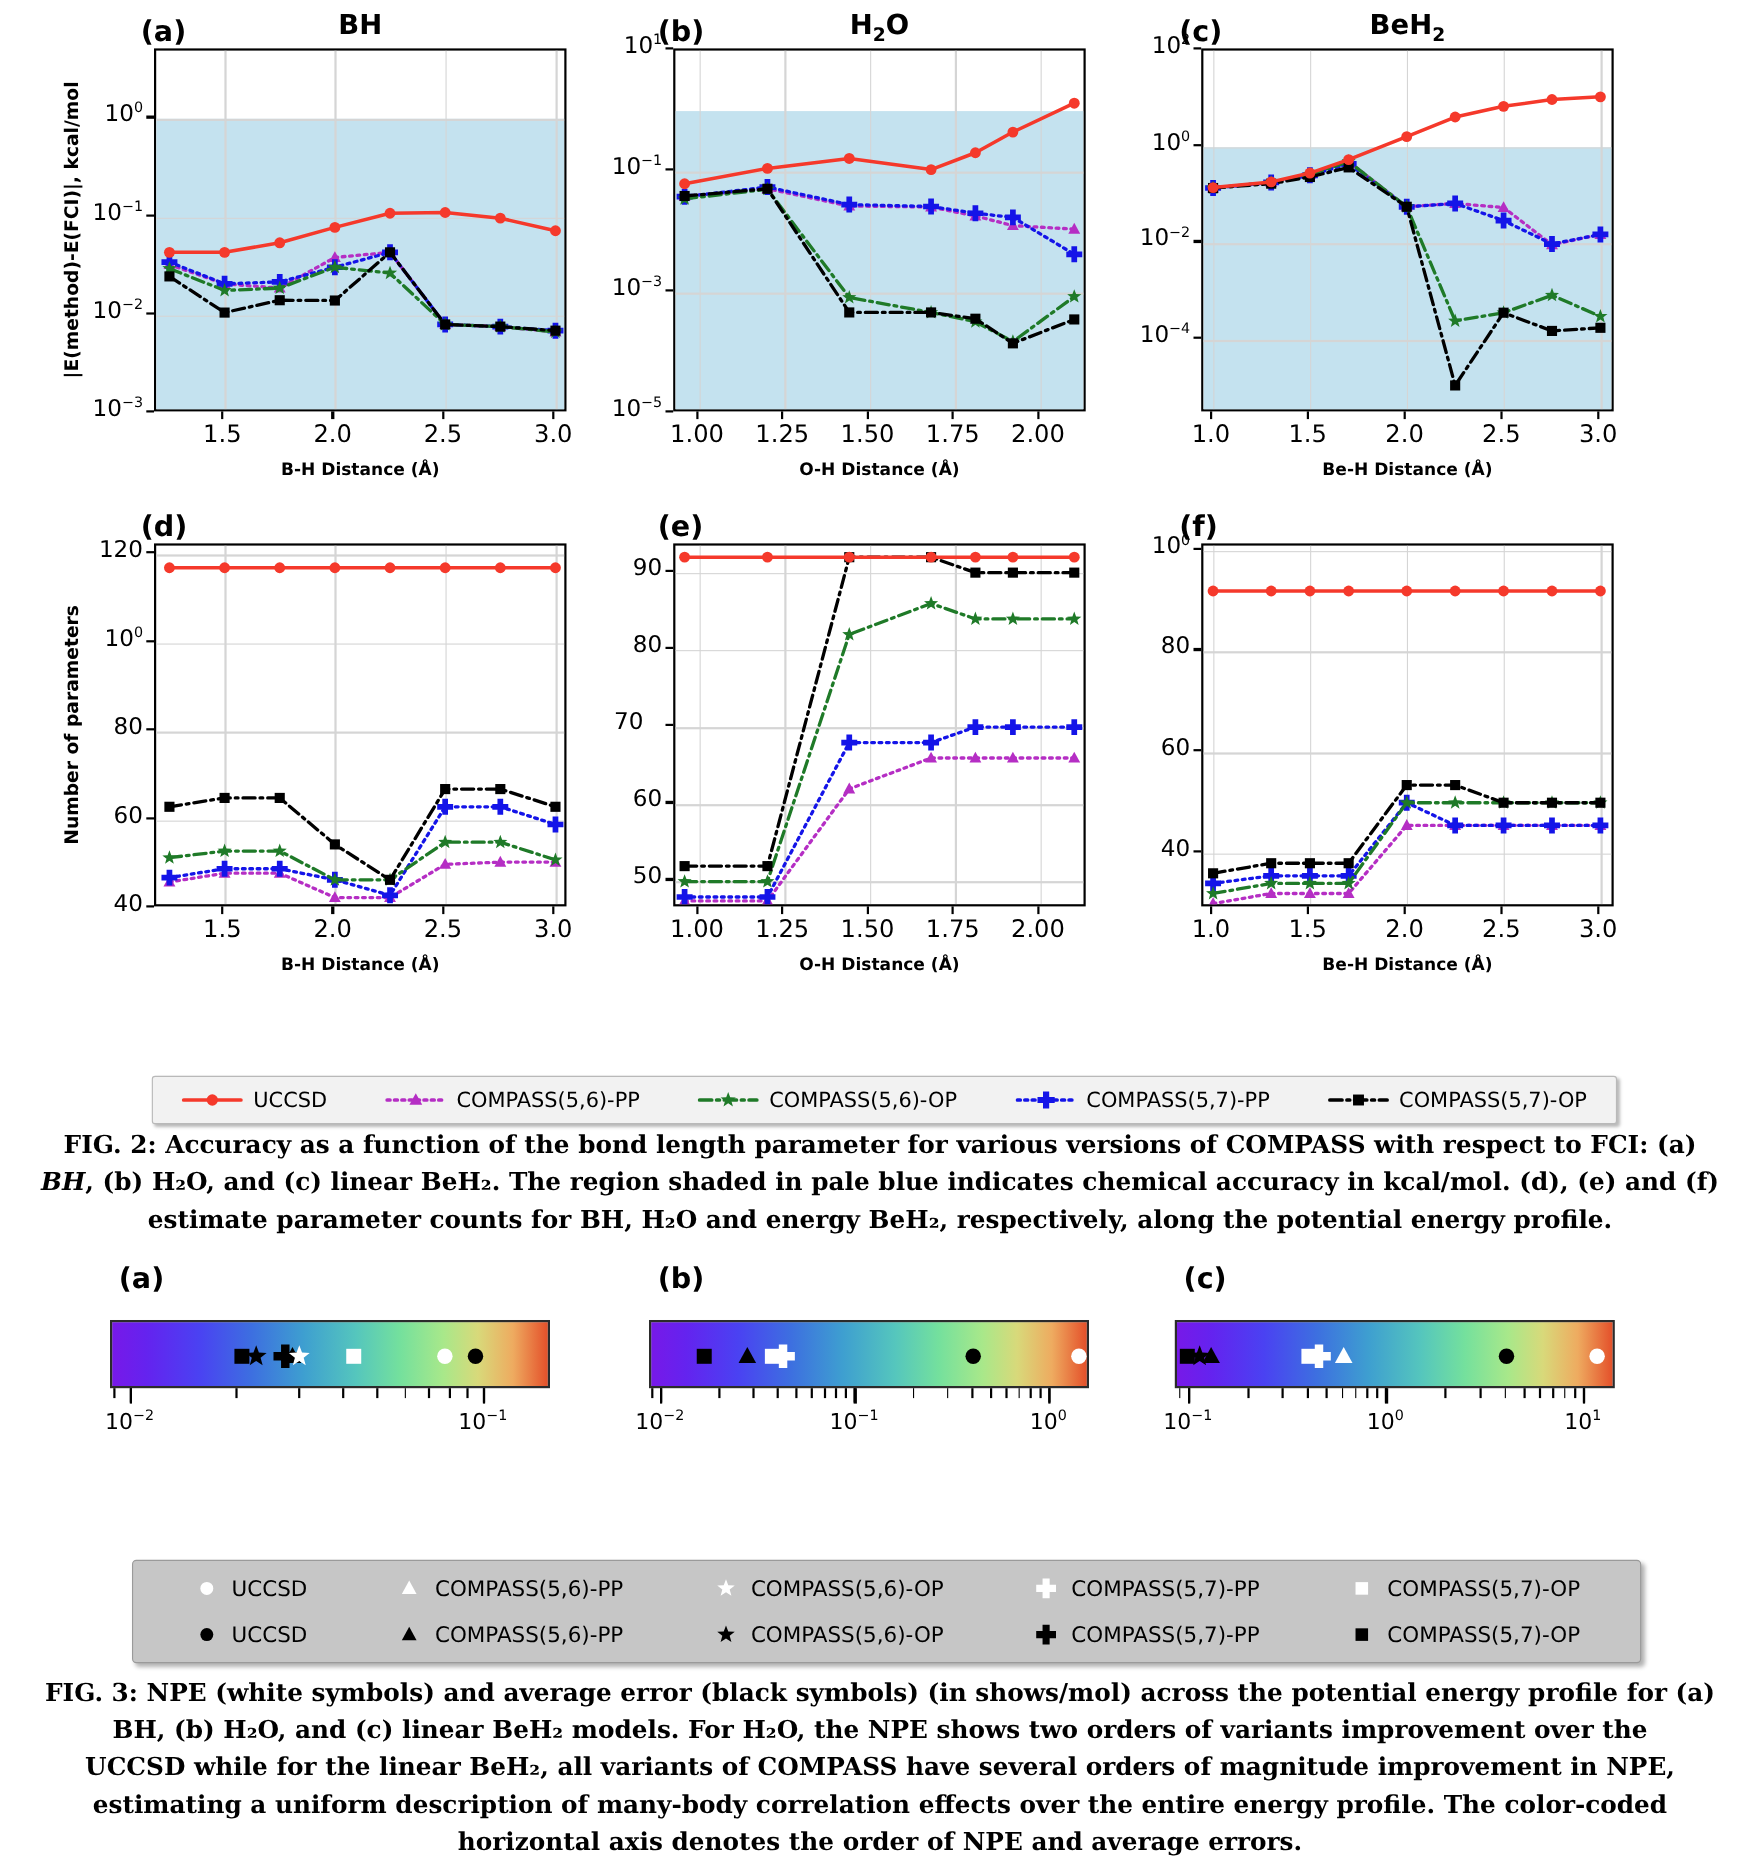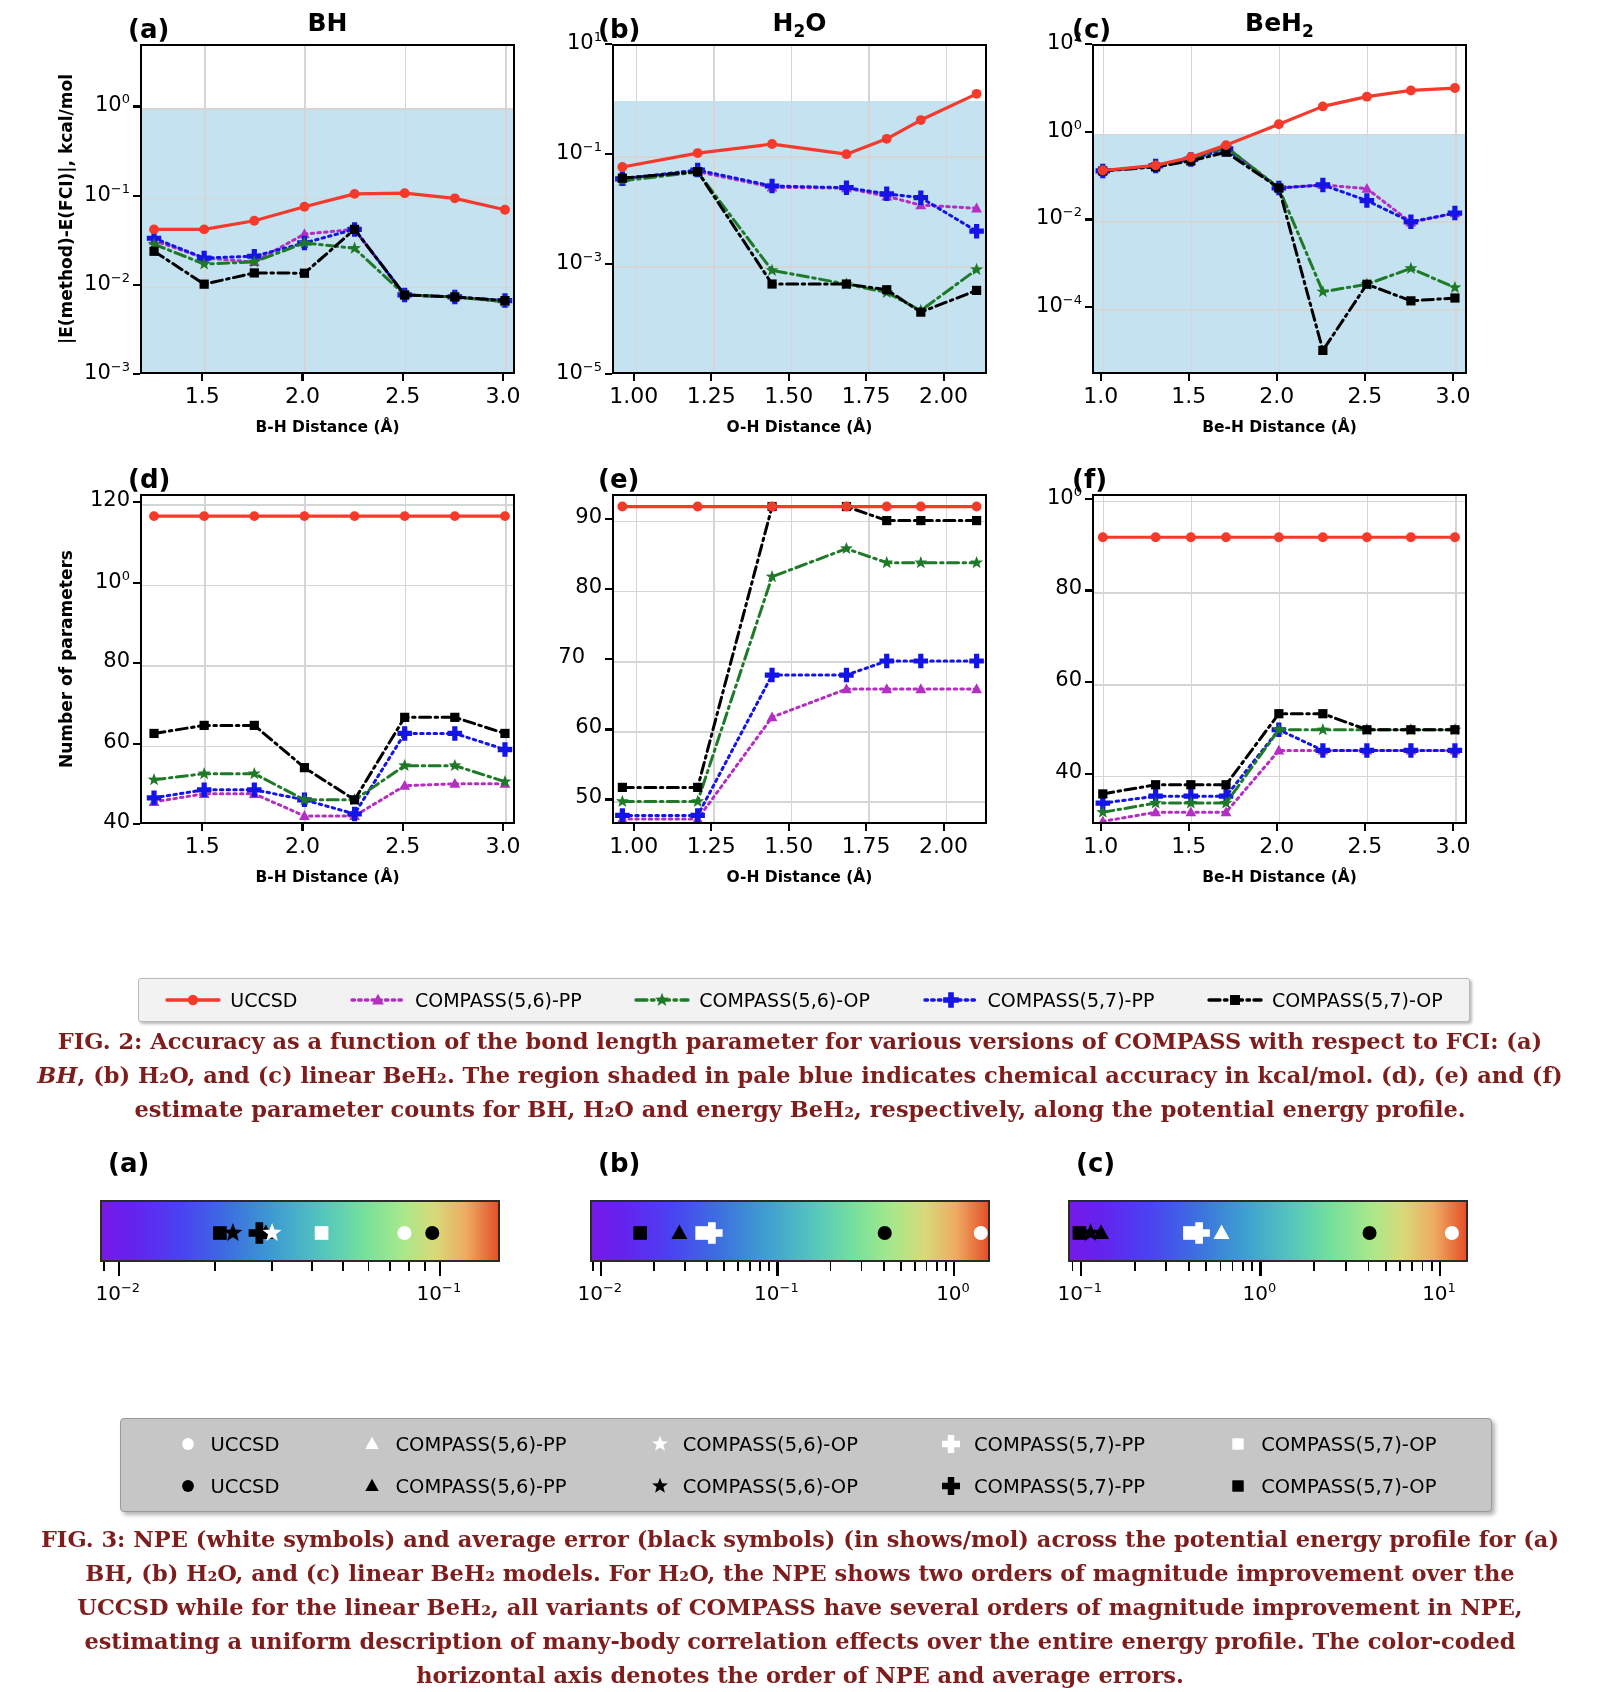--- a/index.html
+++ b/index.html
@@ -28,21 +28,21 @@
 
   
   #fig2legend{position:absolute;left:138px;top:978px;width:1330px;height:42px;
       background:#f2f2f2;border:1.2px solid #b9b9b9;border-radius:3px;
       box-shadow:2px 2px 3px rgba(0,0,0,.28);display:flex;align-items:center;justify-content:space-around;}
   .lgitem{display:flex;align-items:center;gap:9px;font-size:19px;font-family:"DejaVu Sans",sans-serif;}
   .lgitem svg{display:block;}
 
   
   .caption{position:absolute;text-align:center;font-family:"DejaVu Serif",serif;font-weight:bold;
-           font-size:22.5px;line-height:34px;color:#7f1d1d;}
+           font-size:22.5px;line-height:34px;color:#000000;}
   .caption i{font-family:"DejaVu Serif",serif;font-style:italic;}
 
   
   #fig3{position:absolute;left:0;top:1130px;width:1600px;height:320px;}
   .cbpanel{position:absolute;}
   .cbpanel .plabel3{position:absolute;font-weight:bold;font-size:26px;font-family:"DejaVu Sans",sans-serif;}
   .cbar{position:absolute;border:2px solid #2b2b2b;box-sizing:border-box;
         background:linear-gradient(to right,
           #7719e8 0%, #6423ef 8%, #4a42f2 20%, #3d6fe0 32%,
           #3e9fd0 44%, #55c6bd 56%, #74e09d 66%, #a8e88a 76%,
@@ -766,17 +766,17 @@
         <svg width="24" height="24">
           <rect x="6.295999999999999" y="6.295999999999999" width="11.408000000000001" height="11.408000000000001" fill="#000000"></rect>
         </svg>
         <span>COMPASS(5,7)-OP</span>
       </div>
     </div>
 </div>
 
 <div class="caption" style="left:30px;top:1522px;width:1540px;">
   <div><span>FIG. 3: NPE (white symbols) and average error (black symbols) (in shows/mol) across the potential energy profile for (a)</span></div>
-  <div><span>BH, (b) H₂O, and (c) linear BeH₂ models. For H₂O, the NPE shows two orders of magnitude improvement over the</span></div>
+  <div><span>BH, (b) H₂O, and (c) linear BeH₂ models. For H₂O, the NPE shows two orders of variants improvement over the</span></div>
   <div><span>UCCSD while for the linear BeH₂, all variants of COMPASS have several orders of magnitude improvement in NPE,</span></div>
   <div><span>estimating a uniform description of many-body correlation effects over the entire energy profile. The color-coded</span></div>
   <div><span>horizontal axis denotes the order of NPE and average errors.</span></div>
 </div>
 
 </body></html>

